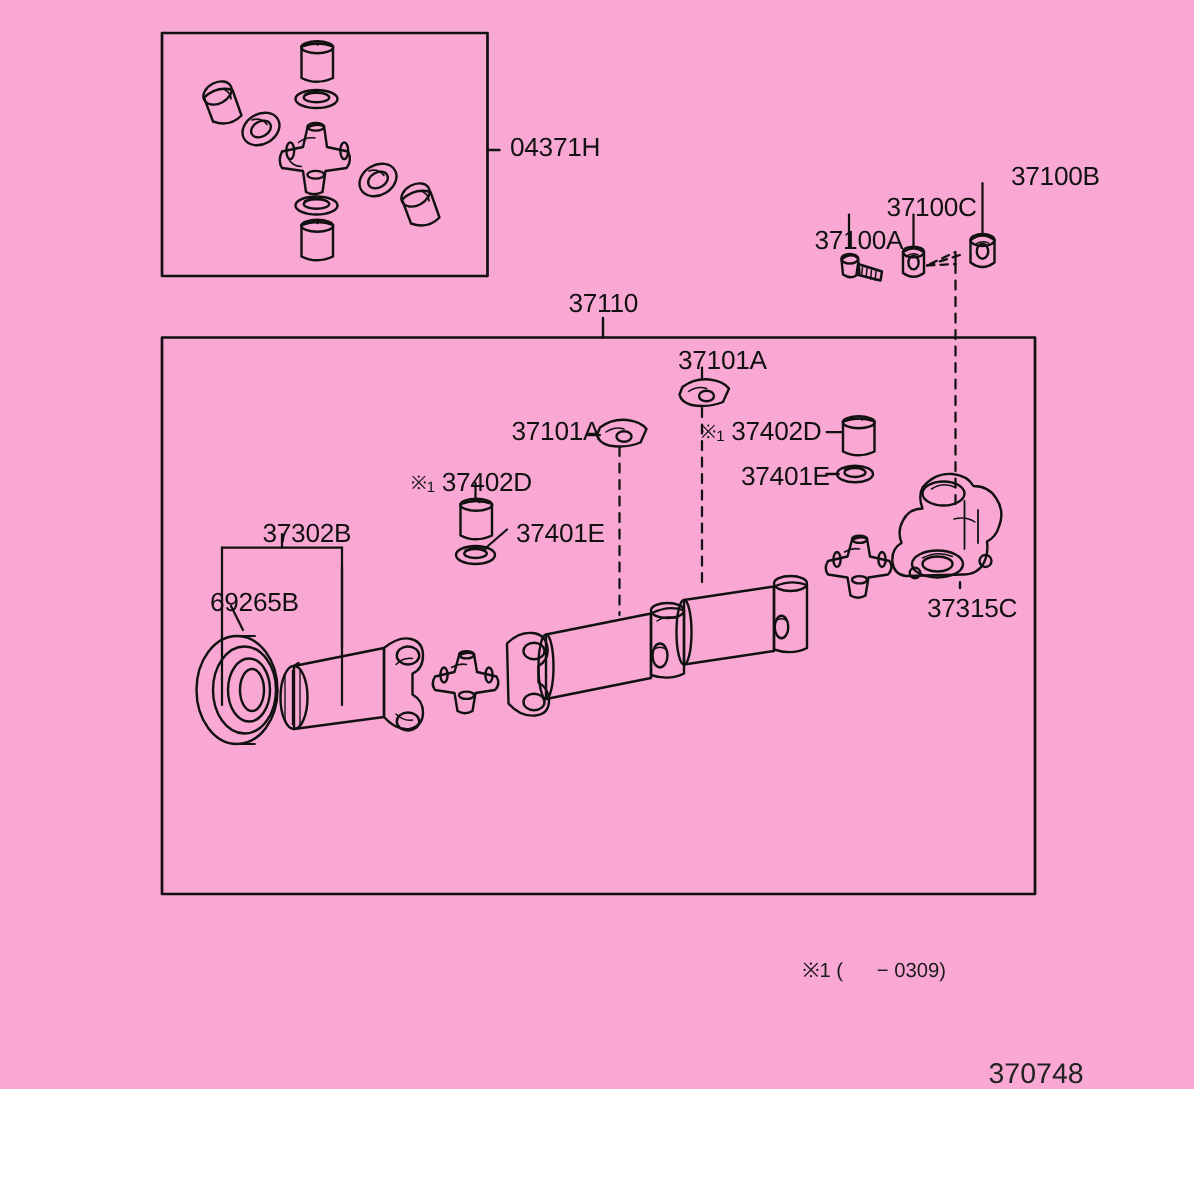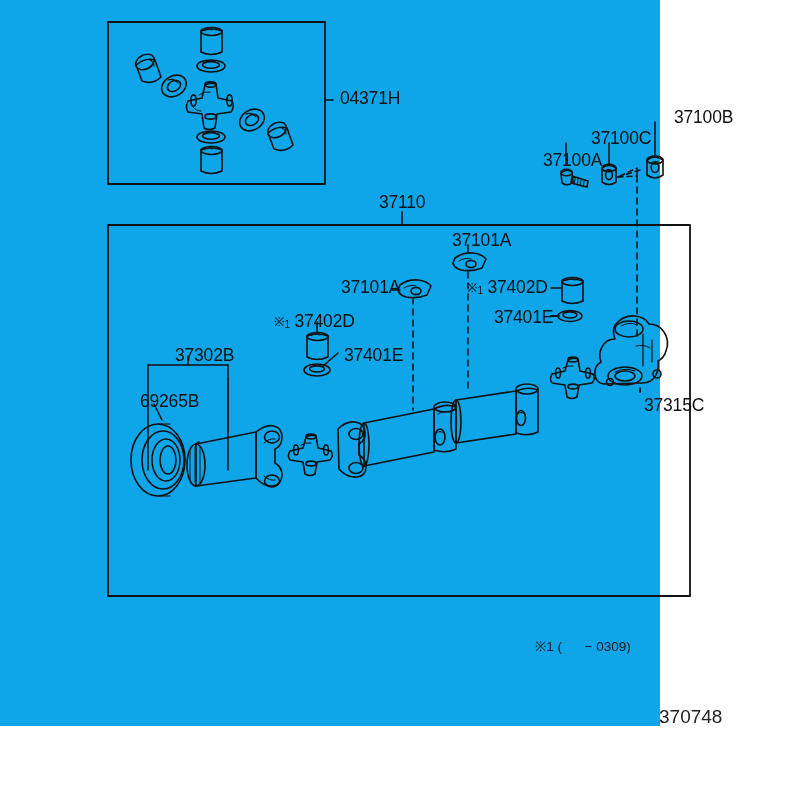--- a/index.html
+++ b/index.html
@@ -10,23 +10,23 @@
   body {
     width: 800px;
     height: 800px;
     font-family: "Liberation Sans", sans-serif;
     color: #1a1a1a;
     overflow: hidden;
     position: relative;
   }
   #page {
     position: relative;
-    width: 660px;
+    width: 796px;
     height: 800px;
-    background: #0ea5e9;
+    background: #f9a8d4;
   }
   
   #diagram-svg {
     position: absolute;
     left: 0;
     top: 0;
     width: 800px;
     height: 800px;
   }
   
@@ -395,21 +395,21 @@
     <span class="note-mark">※</span><span class="note-sub">1</span>
     <span>37402D</span>
   </div>
 
   <div class="label" style="left:344px; top:347px;">37401E</div>
 
   <div class="label" style="left:175px; top:347px;">37302B</div>
 
   <div class="label" style="left:140px; top:393px;">69265B</div>
 
-  <div class="label" style="left:644px; top:397px;">37315C</div>
+  <div class="label" style="left:618px; top:397px;">37315C</div>
 
   <div id="footnote" style="left:535px; top:637px;">※1 (      − 0309)</div>
 
   <div id="figure-id" style="left:659px; top:706px;">370748</div>
 
   <div id="bottom-bar">
     
     
   </div>
 

